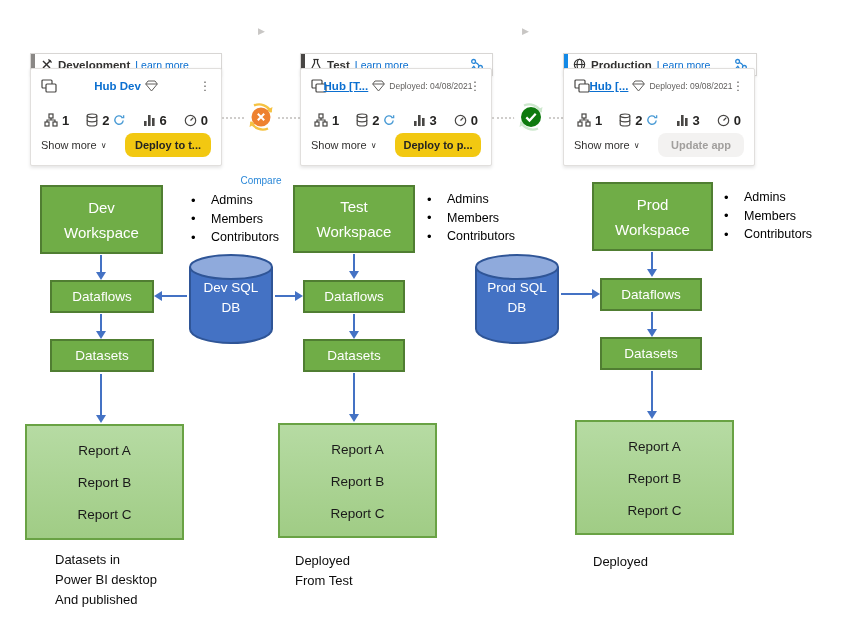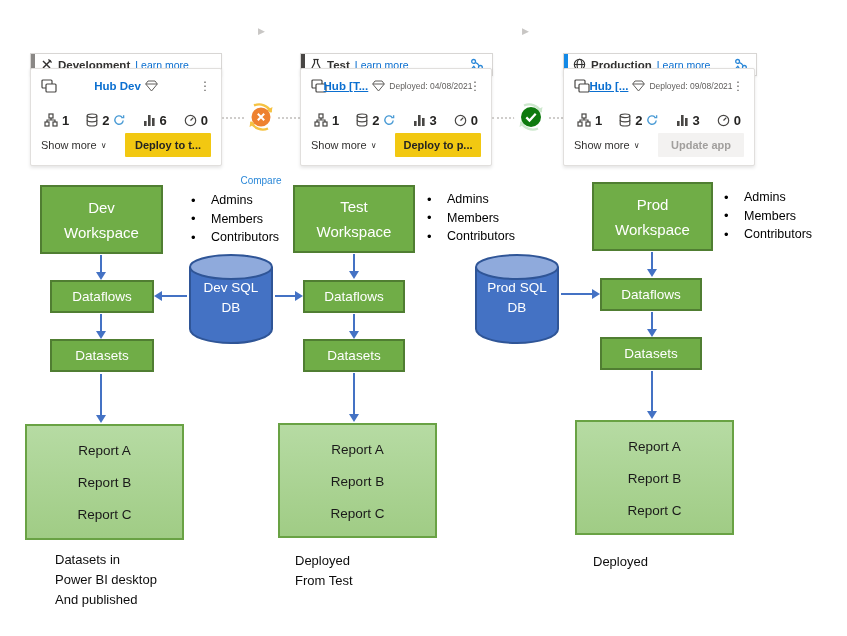--- a/index.html
+++ b/index.html
@@ -37,21 +37,21 @@
   .deployed { font-size:8.5px; color:#605e5c; white-space:nowrap; }
   .more-btn { color:#605e5c; font-size:12px; cursor:pointer; line-height:1; }
   .card-stats { position:absolute; top:40px; left:0; right:0; height:22px;
     display:flex; align-items:center; justify-content:space-between; padding:0 13px; }
   .stat { display:flex; align-items:center; gap:4px; }
   .stat b { font-size:13px; color:#252423; }
   .card-actions { position:absolute; bottom:8px; left:0; right:0; height:24px;
     display:flex; align-items:center; justify-content:space-between; padding:0 10px; }
   .show-more { font-size:11px; color:#323130; cursor:pointer; display:flex; gap:4px; align-items:center; }
   .chev { font-size:8px; color:#323130; }
-  .btn { height:24px; min-width:86px; border:none; border-radius:1px;
+  .btn { height:24px; min-width:86px; border:none; border-radius:8px;
     font-family:"Liberation Sans",sans-serif; font-size:11px; font-weight:bold; cursor:pointer; padding:0 8px; }
   .btn-primary { background:#f2c811; color:#252423; }
   .btn-disabled { background:#f3f2f1; color:#a19f9d; }
 
   
   .dotline { position:absolute; top:117px; border-top:2px dotted #cfcdcb; }
   .cycle-icon { position:absolute; top:100px; width:34px; height:34px; background:#fff; border-radius:50%; }
   .compare-label { position:absolute; top:139px; width:56px; text-align:center;
     font-size:10px; color:#2b88d8; cursor:pointer; }
 

